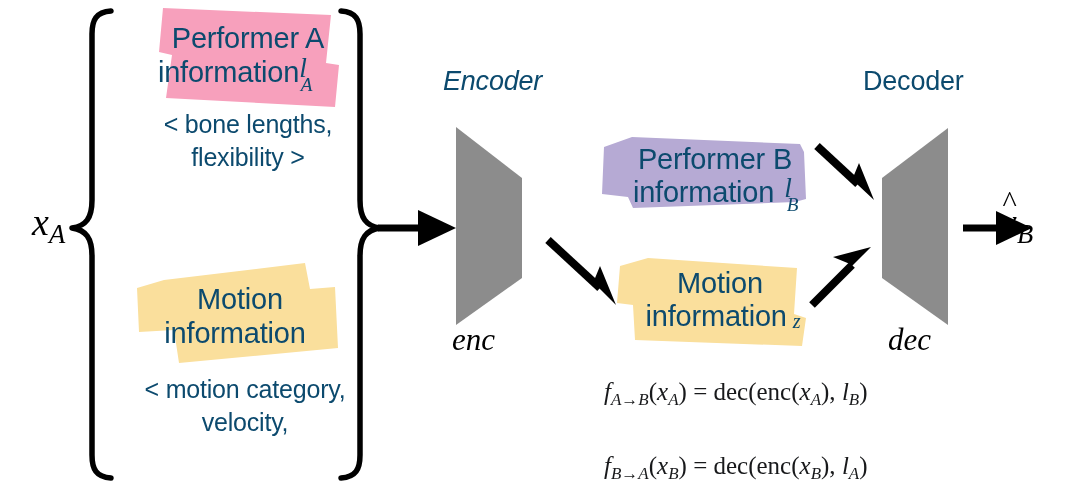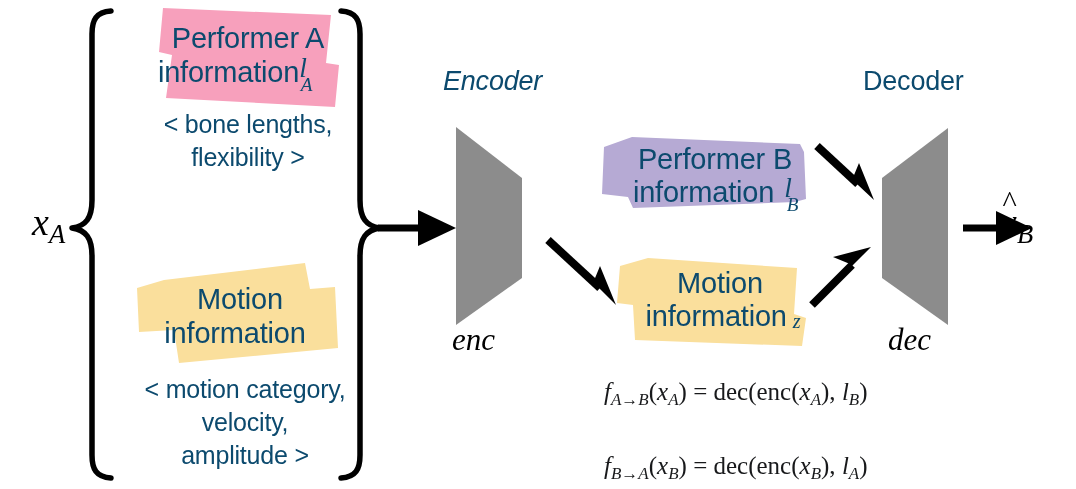--- a/index.html
+++ b/index.html
@@ -180,21 +180,20 @@
   <div class="txt hl-text" style="left:133px; top:56px; width:210px;"><span>information</span><span class="inline-l" style="position:relative; top:-5px;">l</span><span class="inline-l" style="font-size:0.66em; position:relative; top:9px; left:-6px;">A</span></div>
 
   <div class="txt plain-text" style="left:128px; top:110px; width:240px;">&lt; bone lengths,</div>
   <div class="txt plain-text" style="left:128px; top:143px; width:240px;">flexibility &gt;</div>
 
   <div class="txt hl-text" style="left:140px; top:283px; width:200px;">Motion</div>
   <div class="txt hl-text" style="left:135px; top:317px; width:200px;">information</div>
 
   <div class="txt plain-text" style="left:120px; top:375px; width:250px;">&lt; motion category,</div>
   <div class="txt plain-text" style="left:120px; top:408px; width:250px;">velocity,</div>
-  <div class="txt plain-text" style="left:120px; top:441px; width:250px;">amplitude &gt;</div>
 
   <div class="txt netlabel" style="left:443px; top:66px;font-style:italic;">Encoder</div>
 
   <div class="bigvar" style="left:452px; top:322px; font-size:31px;">enc</div>
 
   <div class="txt netlabel" style="left:863px; top:66px;">Decoder</div>
 
   <div class="bigvar" style="left:888px; top:322px; font-size:31px;">dec</div>
 
   <div class="txt hl-text" style="left:615px; top:143px; width:200px;">Performer B</div>

